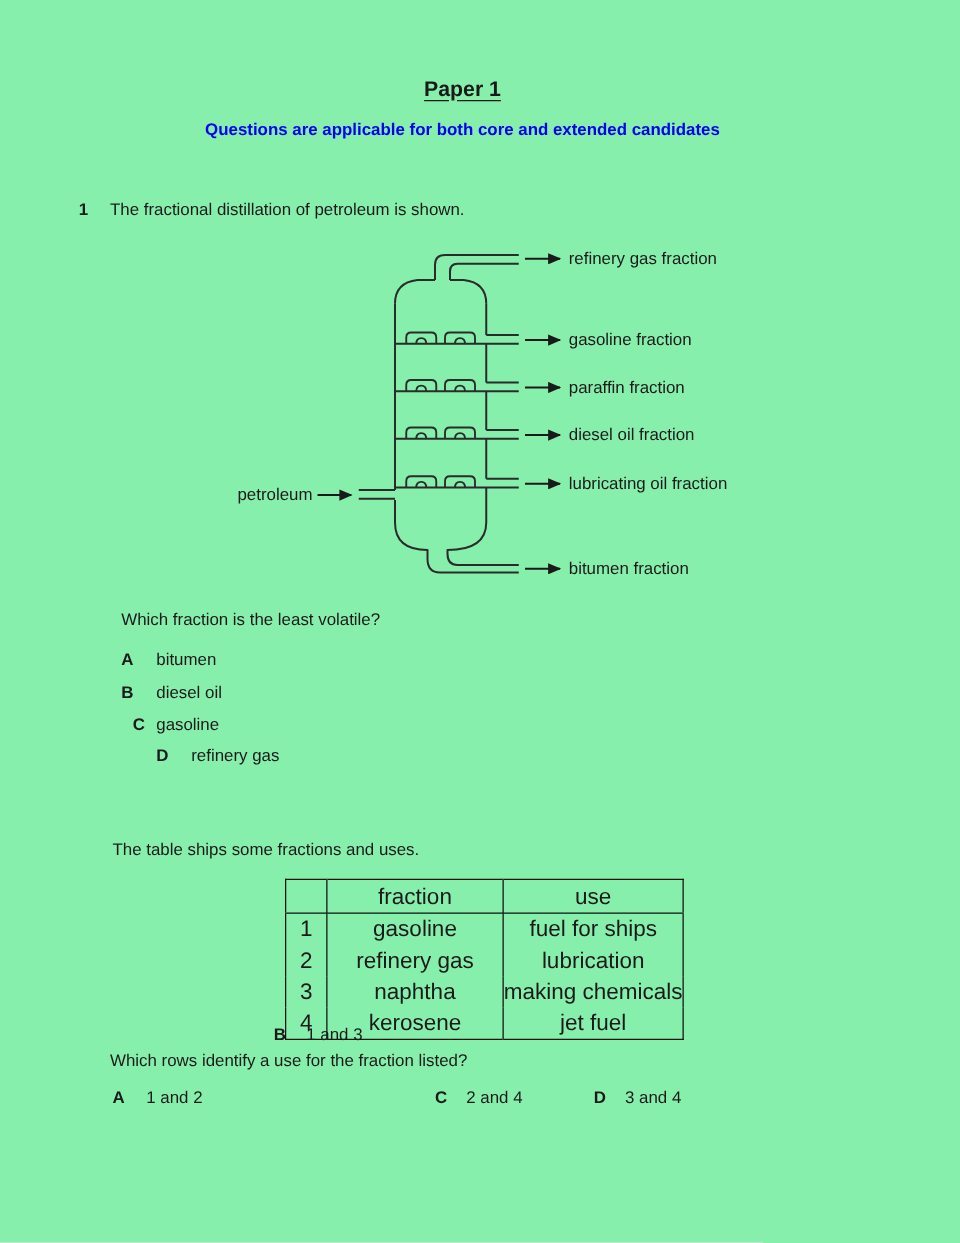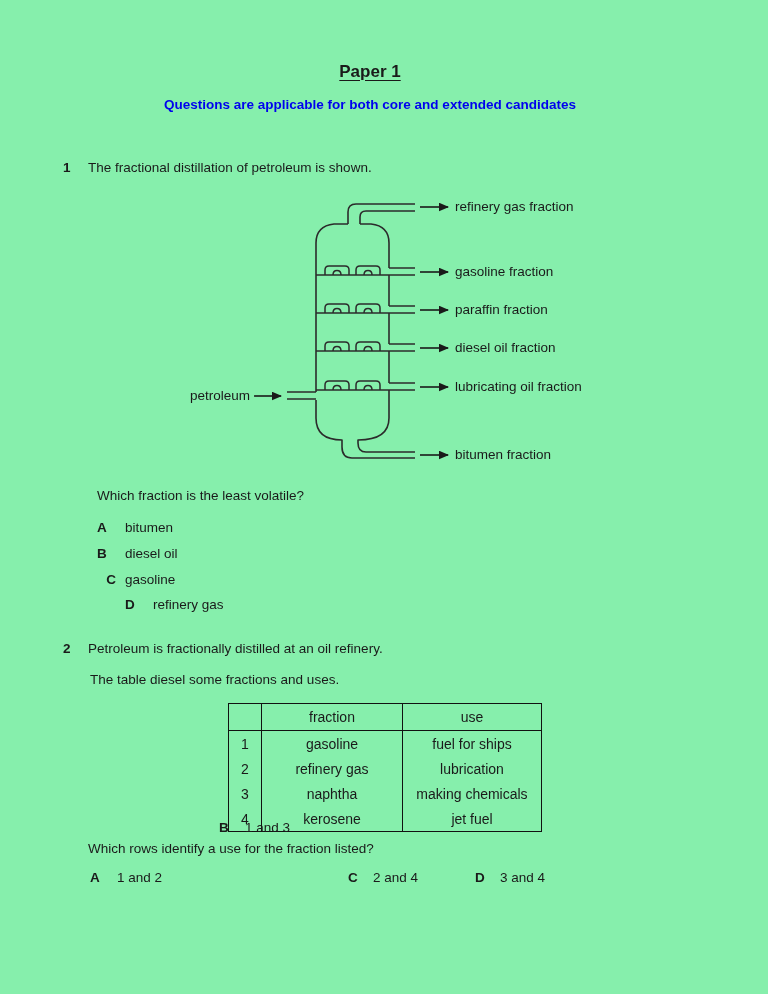--- a/index.html
+++ b/index.html
@@ -27,21 +27,21 @@
   .opt-letter{display:inline-block;font-weight:bold;}
   .dlabel{
     position:absolute;left:455px;height:18px;line-height:18px;
     font-size:13.5px;white-space:nowrap;
   }
   .petro{left:170px;width:80px;text-align:right;}
   svg.diagram{position:absolute;left:0;top:0;pointer-events:none;}
   table.ftable{
     position:absolute;left:228px;top:703px;
     border-collapse:collapse;table-layout:fixed;
-    font-size:14px;color:#1a1a1a;
+    font-size:18px;color:#1a1a1a;
   }
   table.ftable td,table.ftable th{
     padding:0;text-align:center;font-weight:normal;
     overflow:hidden;white-space:nowrap;
   }
   table.ftable{border:1.5px solid #111;}
   td.c0,th.c0{width:32px;border-right:1.4px solid #111;}
   td.c1,th.c1{width:140px;border-right:1.4px solid #111;}
   td.c2,th.c2{width:138px;}
   tr.hrow th{height:26px;border-bottom:1.4px solid #111;}
@@ -151,24 +151,21 @@
   <div class="abs t-body" style="left:97px;top:545px;">
     <span class="opt-letter" style="width:28px;">B</span><span>diesel oil</span>
   </div>
   <div class="abs t-body" style="left:97px;top:571px;text-align:center;">
     <span class="opt-letter" style="width:28px;">C</span><span>gasoline</span>
   </div>
   <div class="abs t-body" style="left:97px;top:596px;padding-left:28px;">
     <span class="opt-letter" style="width:28px;">D</span><span>refinery gas</span>
   </div>
 
-  <div class="abs t-body" style="left:63px;top:640px;">
-    <span class="qnum">2</span><span>Petroleum is fractionally distilled at an oil refinery.</span>
-  </div>
-  <div class="abs t-body" style="left:90px;top:671px;">The table diesel some fractions and uses.</div>
+  <div class="abs t-body" style="left:90px;top:671px;">The table ships some fractions and uses.</div>
 
   <table class="ftable">
     <tbody>
         <tr class="hrow">
       <th class="c0"></th>
       <th class="c1">fraction</th>
       <th class="c2">use</th>
     </tr>
     <tr class="brow">
       <td class="c0">1</td>

